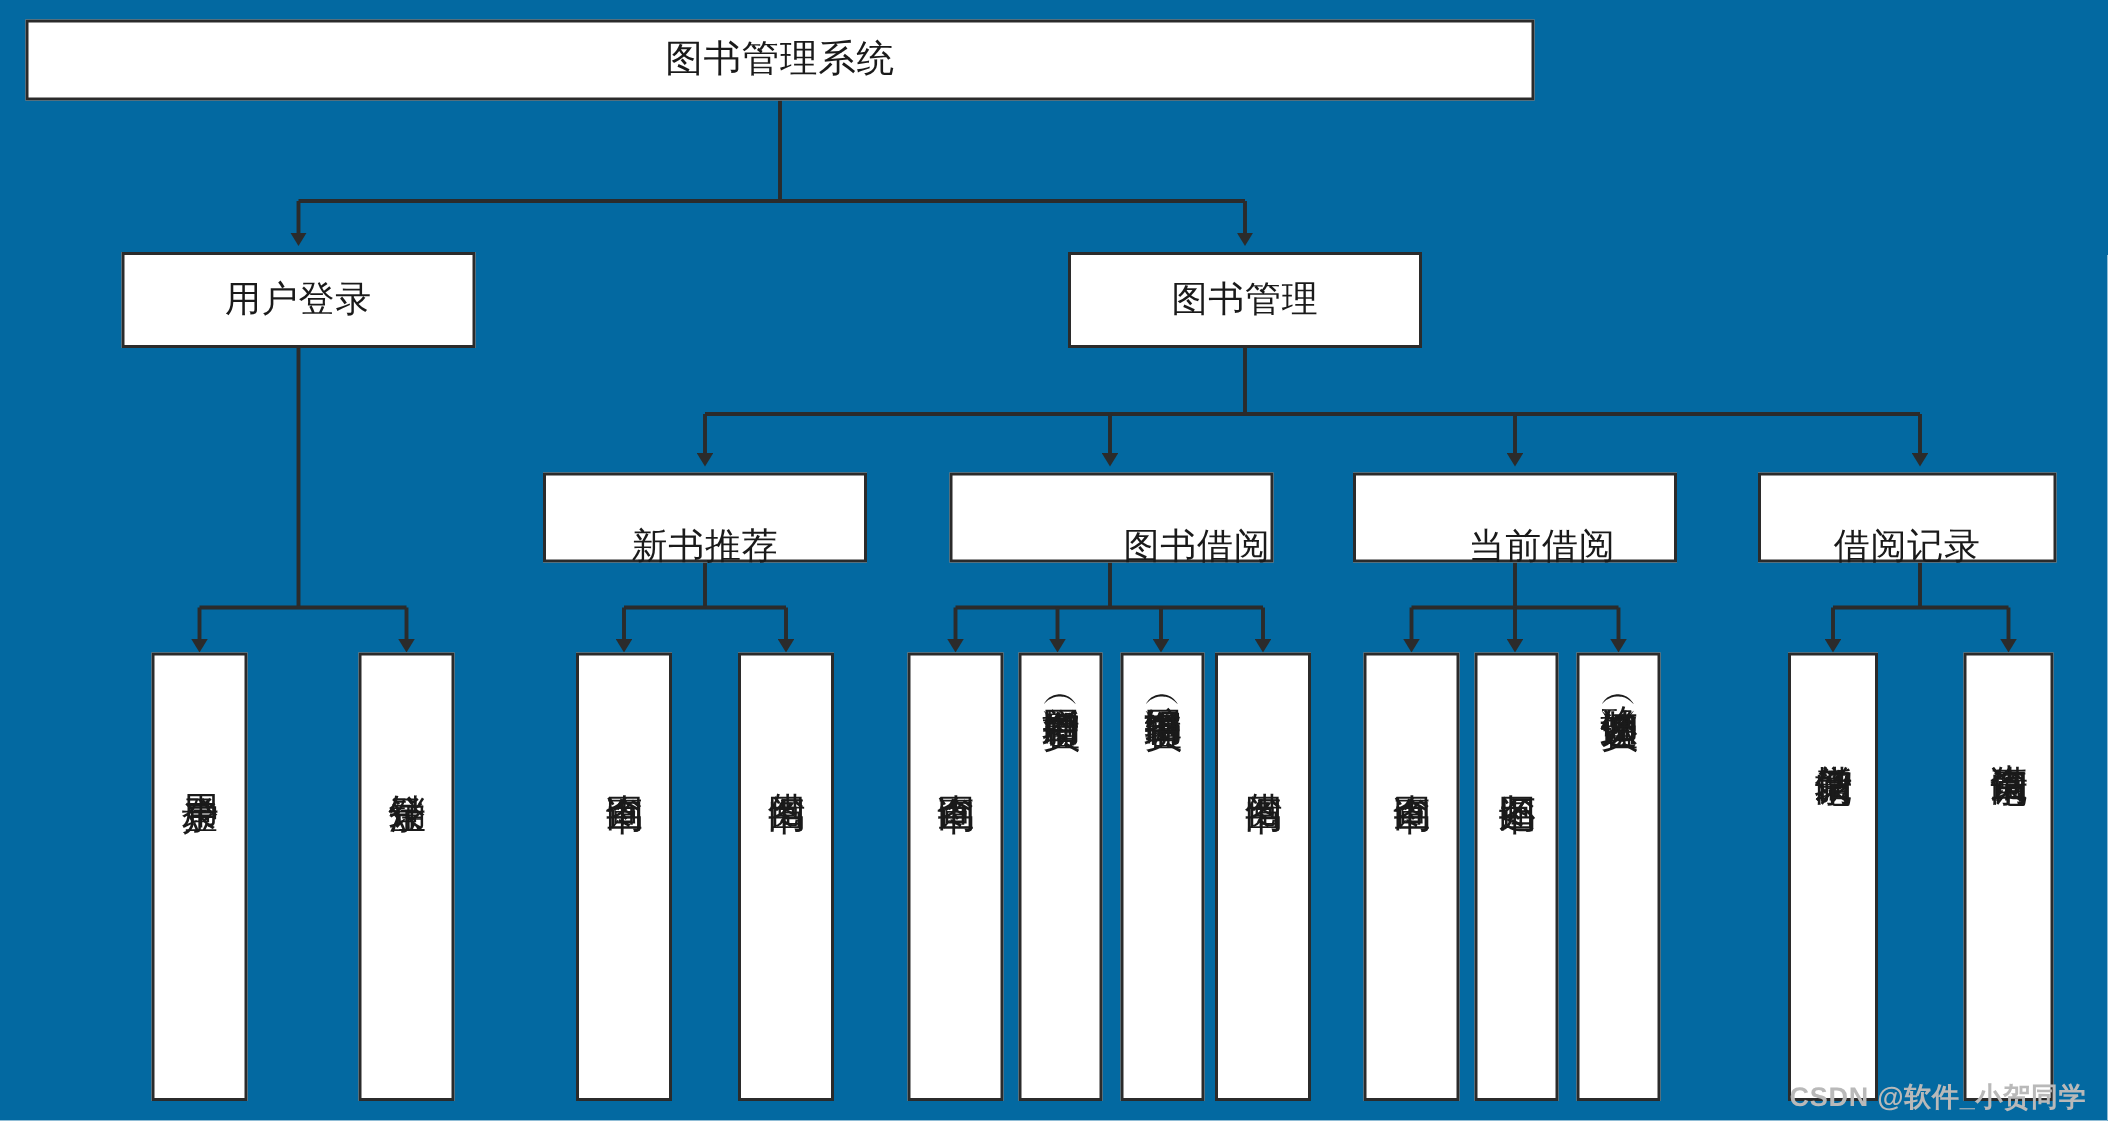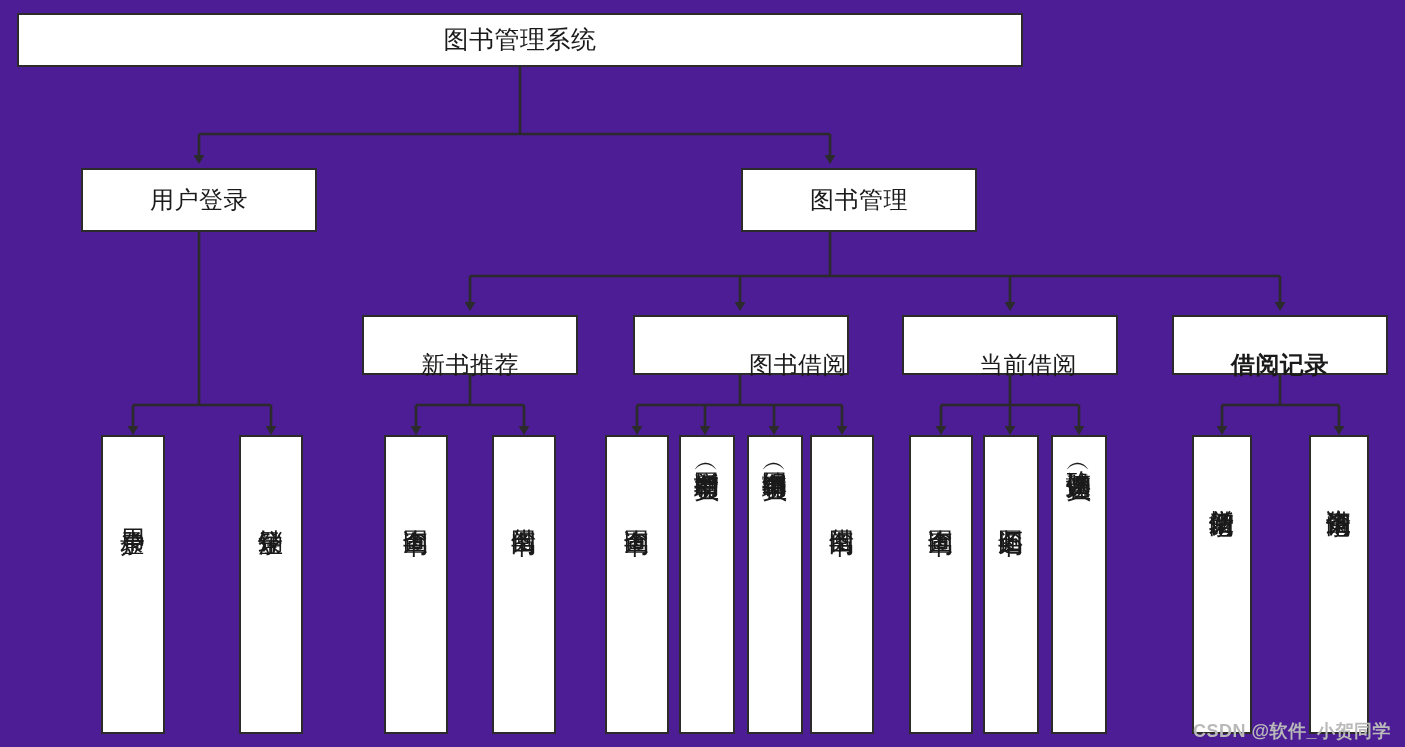--- a/index.html
+++ b/index.html
@@ -7,21 +7,21 @@
     padding: 0;
     background: #ffffff;
   }
   body {
     font-family: "Liberation Sans", "DejaVu Sans", sans-serif;
   }
   #diagram-root {
     position: relative;
     width: 1405px;
     height: 747px;
-    background: #4c1d95;
+    background: #0369a1;
     overflow: hidden;
   }
   #edge-layer {
     position: absolute;
     left: 0;
     top: 0;
     width: 1405px;
     height: 747px;
   }
   .node {
@@ -125,34 +125,34 @@
     </g>
   </svg>
 
   <div class="node node-root" style="left:17px; top:13px; width:1006px; height:54px;">
     <span class="label">图书管理系统</span>
   </div>
 
   <div class="node node-l2" style="left:81px; top:168px; width:236px; height:64px;">
     <span class="label">用户登录</span>
   </div>
-  <div class="node node-l2" style="left:712px; top:168px; width:236px; height:64px;margin-left:29px;">
+  <div class="node node-l2" style="left:712px; top:168px; width:236px; height:64px;">
     <span class="label">图书管理</span>
   </div>
 
   <div class="node node-l3" style="left:362px; top:315px; width:216px; height:60px;">
     <span class="label">新书推荐</span>
   </div>
   <div class="node node-l3" style="left:633px; top:315px; width:216px; height:60px;justify-content:flex-end;">
     <span class="label">图书借阅</span>
   </div>
   <div class="node node-l3" style="left:902px; top:315px; width:216px; height:60px;padding-left:36px;">
     <span class="label">当前借阅</span>
   </div>
-  <div class="node node-l3" style="left:1172px; top:315px; width:216px; height:60px;font-weight:bold;">
+  <div class="node node-l3" style="left:1172px; top:315px; width:199px; height:60px;">
     <span class="label">借阅记录</span>
   </div>
 
   <div class="node node-leaf leaf-mid" style="left:101px; top:435px; width:64px; height:299px;">
     <span class="label">用户登录</span>
   </div>
   <div class="node node-leaf leaf-mid" style="left:239px; top:435px; width:64px; height:299px;">
     <span class="label">注销登录</span>
   </div>
 

